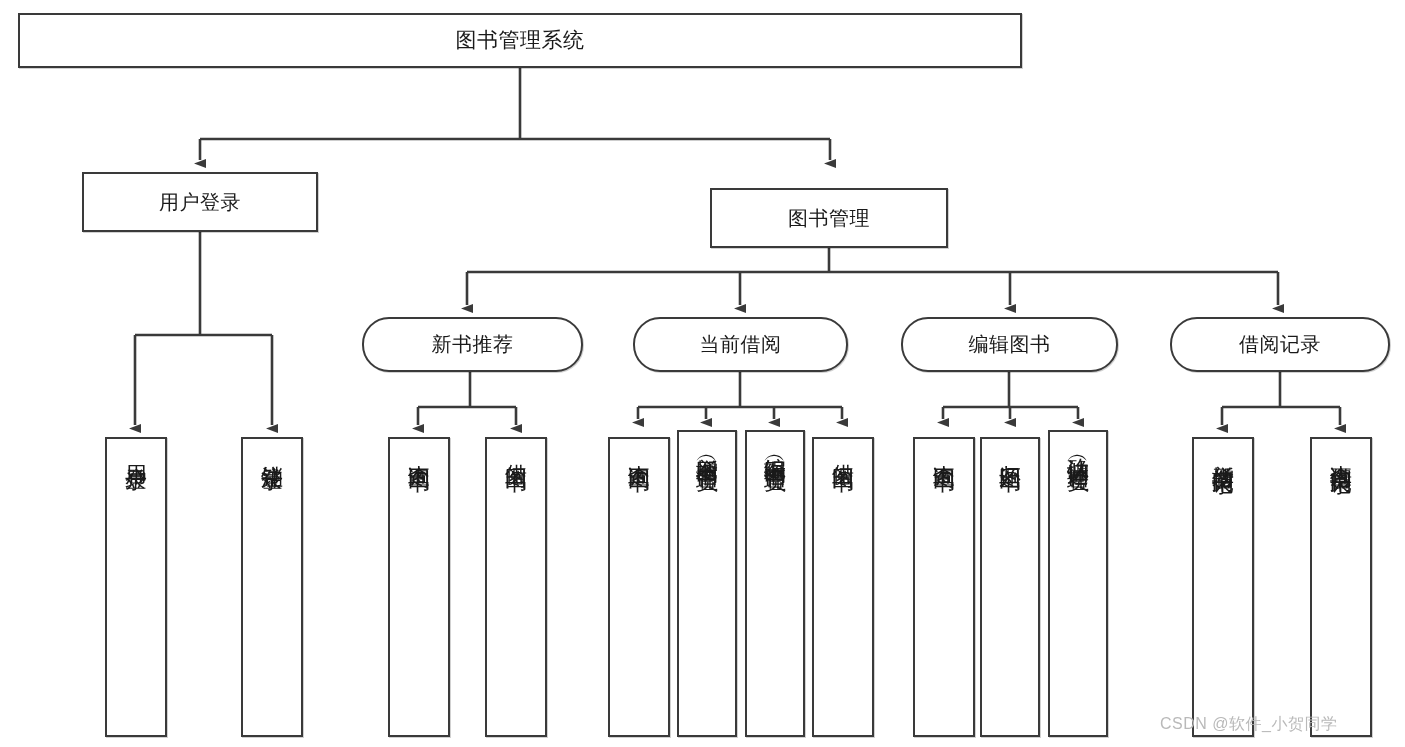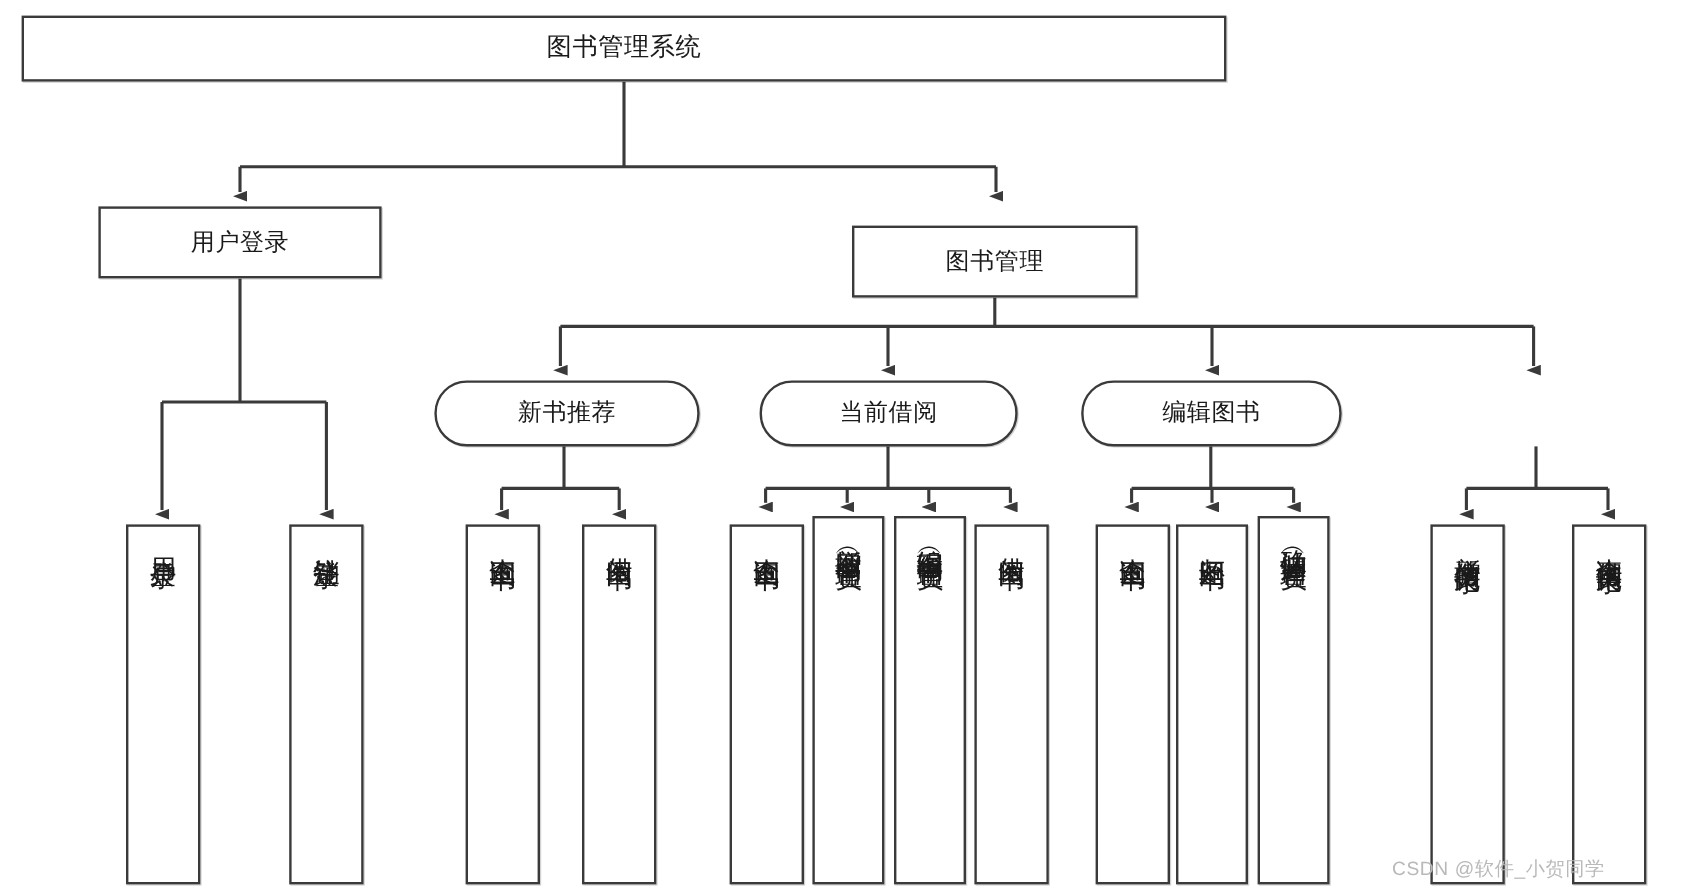--- a/index.html
+++ b/index.html
@@ -154,20 +154,23 @@
 
   <div class="node l2 n-newbook">
     <span class="label">新书推荐</span>
   </div>
   <div class="node l2 n-borrow">
     <span class="label">当前借阅</span>
   </div>
   <div class="node l2 n-current">
     <span class="label">编辑图书</span>
   </div>
+  <div class="node l2 n-record">
+    <span class="label">借阅记录</span>
+  </div>
 
   <div class="node leaf" style="left:105px;width:62px;">
     <span class="label">用户登录</span>
   </div>
   <div class="node leaf" style="left:241px;width:62px;">
     <span class="label">注销登录</span>
   </div>
 
   <div class="node leaf" style="left:388px;width:62px;">
     <span class="label">查询图书</span>

